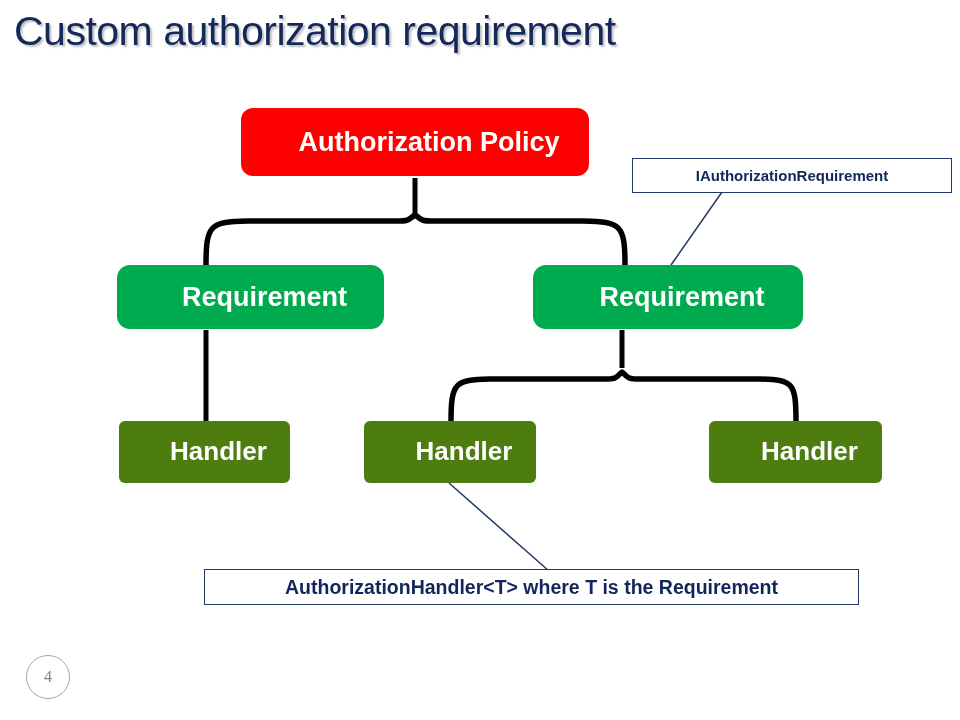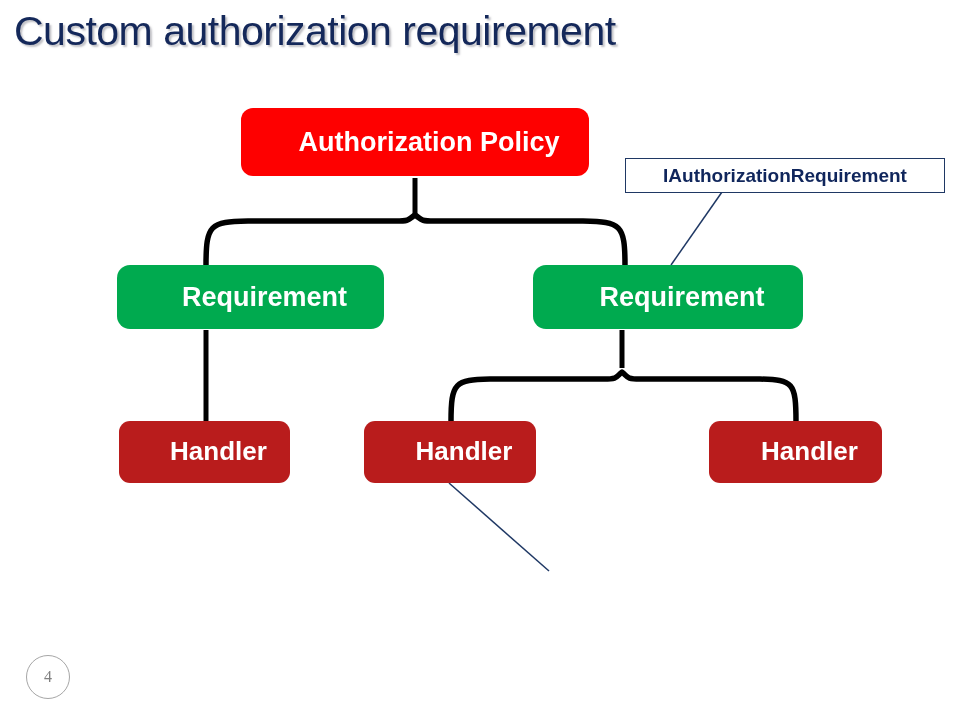--- a/index.html
+++ b/index.html
@@ -63,41 +63,42 @@
     border-radius: 12px;
     font-size: 27px;
   }
   .node-requirement {
     background: #00AA4F;
     border-radius: 13px;
     font-size: 27px;
     margin-left: 46px;
   }
   .node-handler {
-    background: #b91c1c;
-    border-radius: 11px;
+    background: #4d7c0f;
+    border-radius: 6px;
     font-size: 26px;
   }
 
   
   .callout {
     position: absolute;
     box-sizing: border-box;
     border: 1.6px solid #1F3864;
     background: #ffffff;
     color: #10265C;
     font-family: "Liberation Sans", sans-serif;
     font-weight: bold;
     display: flex;
     align-items: center;
     justify-content: center;
     white-space: nowrap;
   }
   #callout-requirement-interface {
-    font-size: 19px;
+    font-size: 15px;
+    margin-left: 7px;
   }
   #callout-handler-generic {
     font-size: 19.5px;
   }
 
   
   #footer {
     position: absolute;
     left: 0;
     top: 645px;
@@ -163,20 +164,21 @@
   <div class="node node-requirement" style="left:487px; top:265px; width:270px; height:64px;">Requirement</div>
 
   <div class="node node-handler" style="left:119px; top:421px; width:171px; height:62px;">Handler</div>
 
   <div class="node node-handler" style="left:364px; top:421px; width:172px; height:62px;">Handler</div>
 
   <div class="node node-handler" style="left:709px; top:421px; width:173px; height:62px;">Handler</div>
 
   <div class="callout" id="callout-requirement-interface" style="left:625px; top:158px; width:320px; height:35px;">IAuthorizationRequirement</div>
 
+  <div class="callout" id="callout-handler-generic" style="left:204px; top:569px; width:655px; height:36px;">AuthorizationHandler&lt;T&gt; where T is the Requirement</div>
 
   <div id="page-number-badge">4</div>
 
   <div id="footer">
 
     
 
     
 
   </div>

